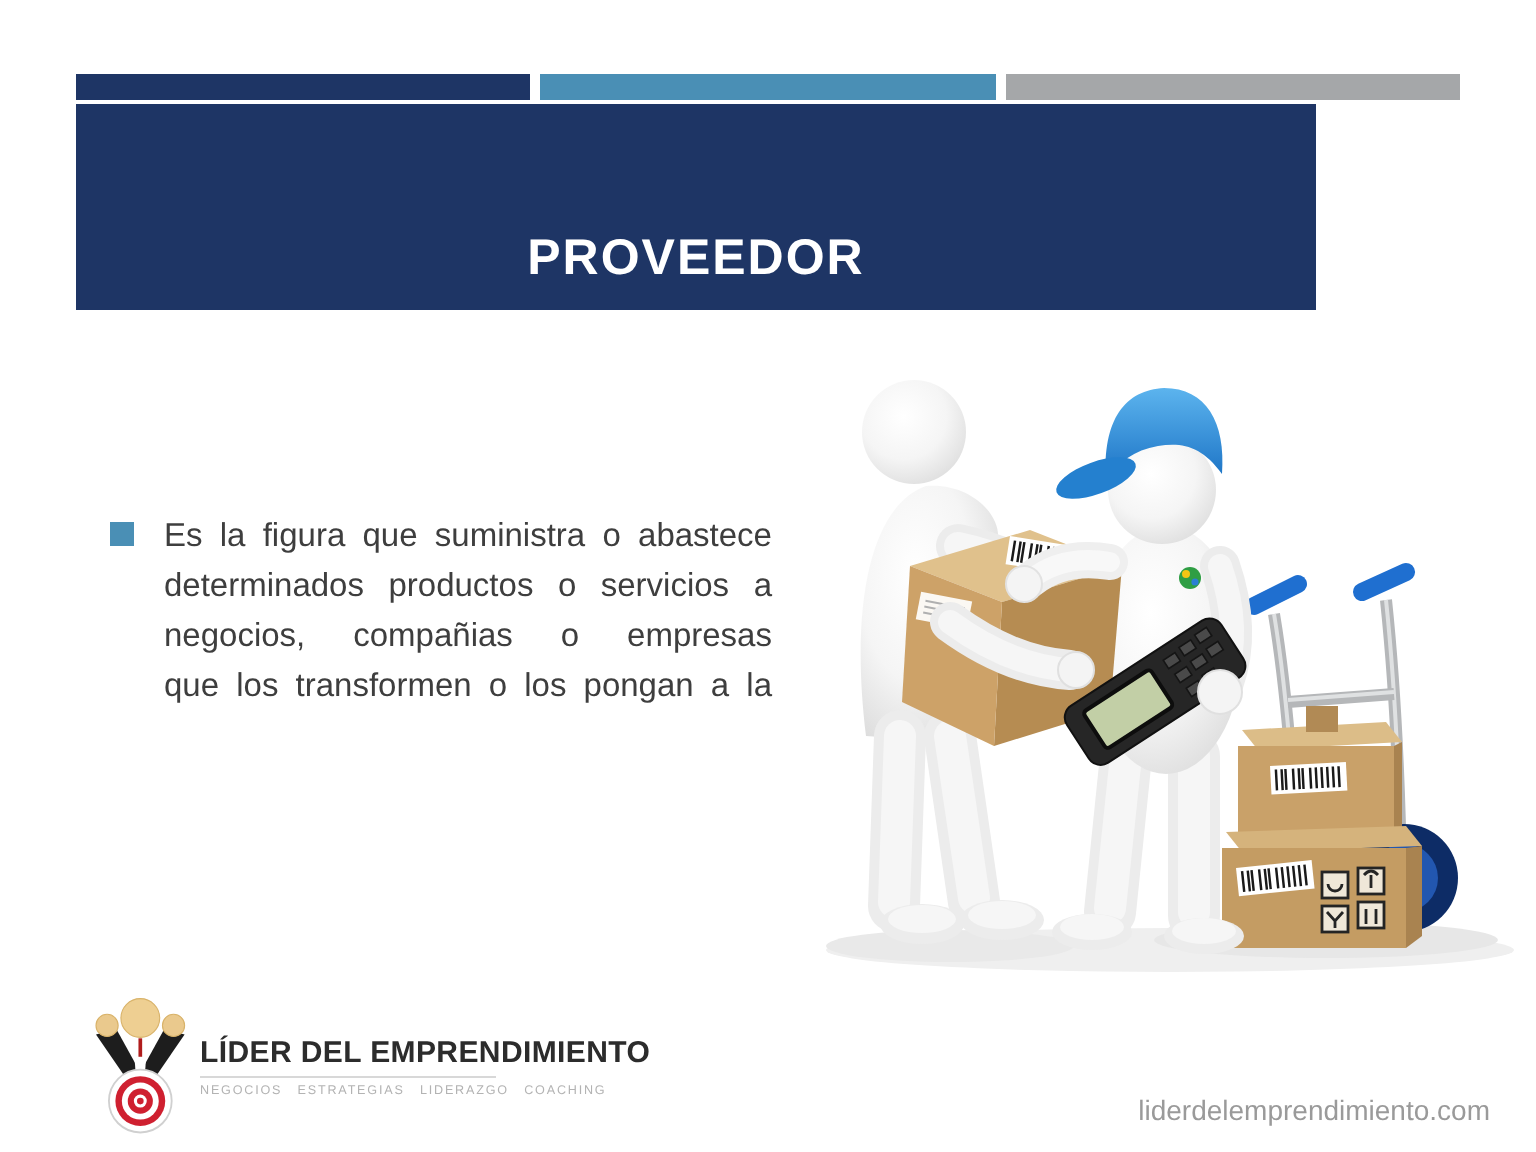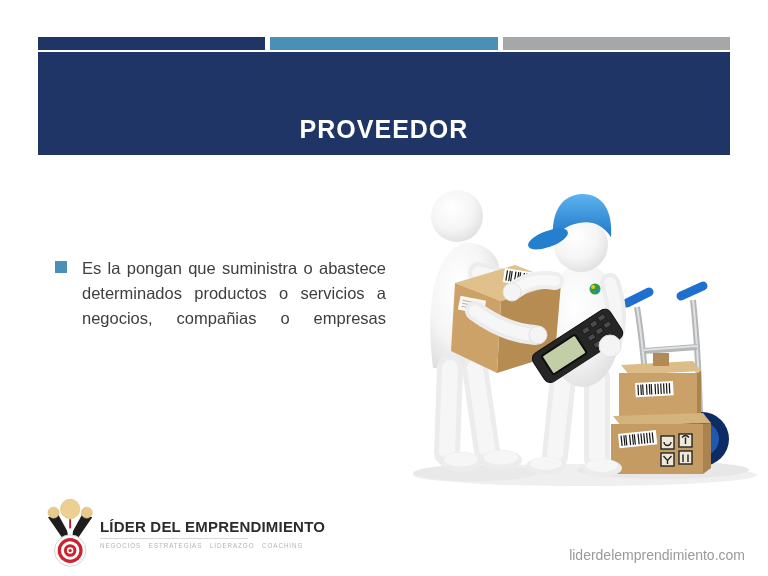--- a/index.html
+++ b/index.html
@@ -12,21 +12,21 @@
   .slide{position:relative;width:768px;height:576px;background:#ffffff;overflow:hidden;}
 
   
   .topbars{position:absolute;left:38px;top:37px;width:692px;height:13px;display:flex;gap:5px;}
   .bar{flex:1;height:100%;}
   .bar-navy{background:var(--navy);}
   .bar-steel{background:var(--steel);}
   .bar-gray{background:var(--gray);}
 
   
-  .titleband{position:absolute;left:38px;top:52px;width:692px;height:103px;background:var(--navy);
+  .titleband{position:absolute;left:38px;top:52px;width:620px;height:103px;background:var(--navy);
     display:flex;align-items:flex-end;justify-content:center;padding-bottom:11px;}
   .titleband h1{color:#ffffff;font-size:25px;font-weight:bold;letter-spacing:1px;}
 
   
   .bullet{position:absolute;left:55px;top:256px;display:flex;gap:15px;}
   .bullet-marker{width:12px;height:12px;background:var(--steel);margin-top:5px;flex:0 0 12px;}
   .bullet-lines{width:304px;font-size:16.5px;line-height:25px;color:var(--body);}
   .jline{text-align:justify;text-align-last:justify;}
   .jline.last{text-align-last:left;}
 
@@ -53,23 +53,24 @@
     <div class="bar bar-gray"></div>
   </div>
 
   <div class="titleband">
     <h1>PROVEEDOR</h1>
   </div>
 
   <div class="bullet">
     <span class="bullet-marker"></span>
     <div class="bullet-lines">
-      <div class="jline">Es la pongan que suministra o abastece</div>
+      <div class="jline">Es la figura que suministra o abastece</div>
       <div class="jline">determinados productos o servicios a</div>
       <div class="jline">negocios, compañias o empresas</div>
+      <div class="jline">que los transformen o los pongan a la</div>
     </div>
   </div>
 
   <svg class="illus" viewBox="0 0 363 307" aria-hidden="true">
     <defs>
       <radialGradient id="gBody" cx="40%" cy="35%" r="75%">
         <stop offset="0%" stop-color="#ffffff"></stop>
         <stop offset="55%" stop-color="#f5f5f5"></stop>
         <stop offset="100%" stop-color="#dbdbdb"></stop>
       </radialGradient>

